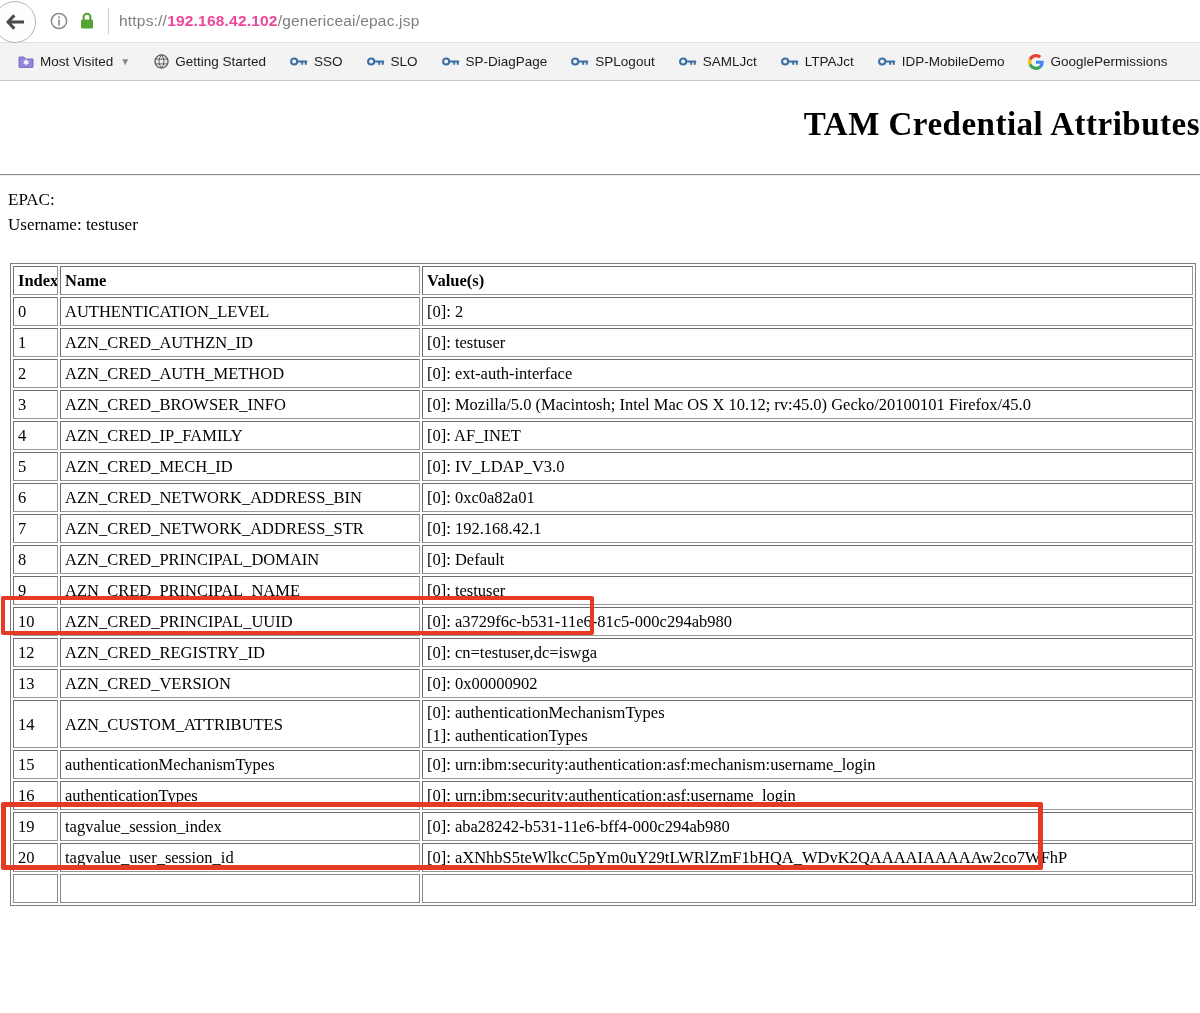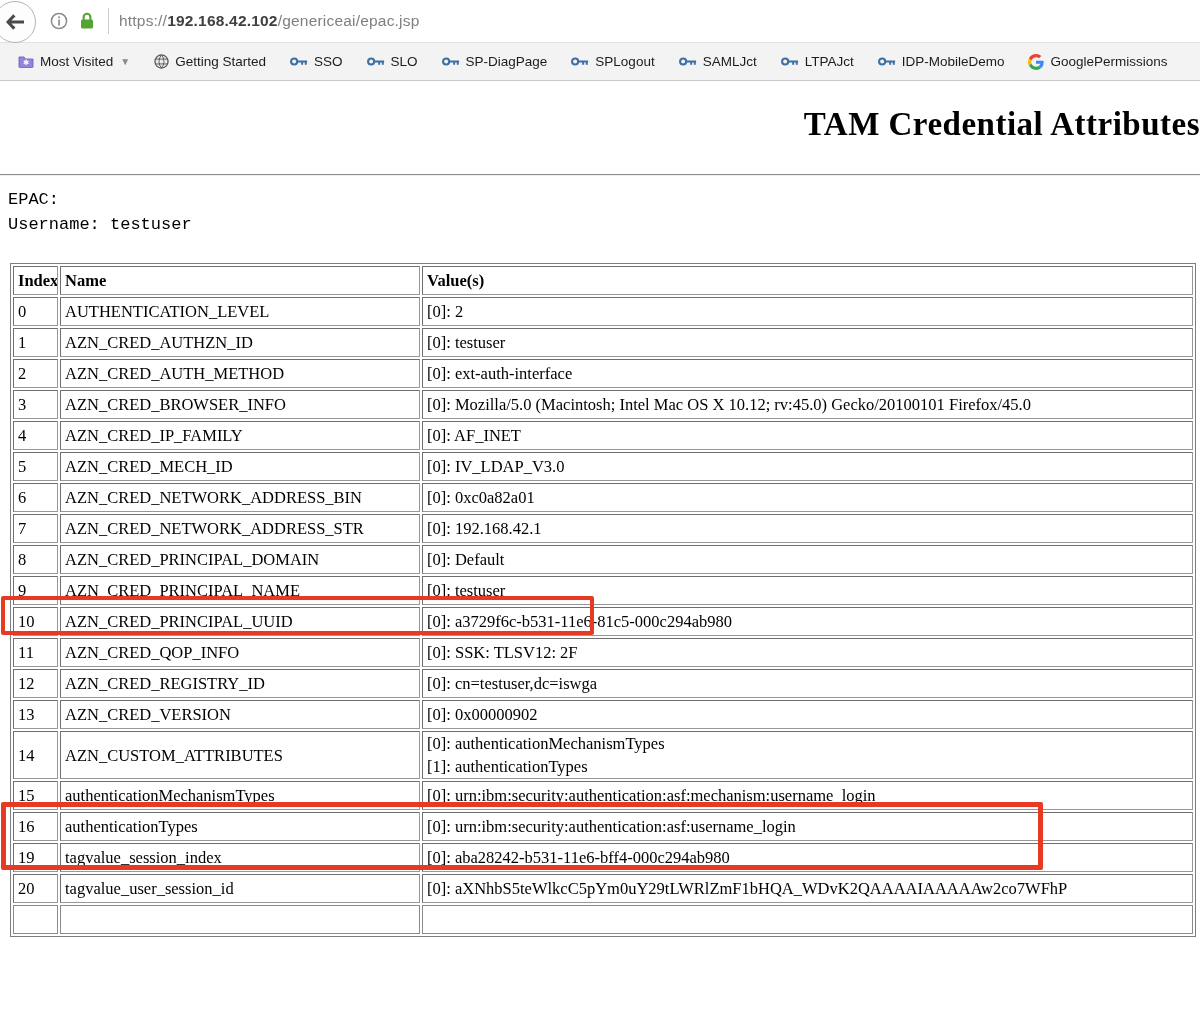--- a/index.html
+++ b/index.html
@@ -16,36 +16,36 @@
     width: 40px; height: 40px; border-radius: 50%;
     border: 1.5px solid #b5b5b5; background: #fdfdfd;
     position: absolute; left: -6px; top: 1px;
     display: flex; align-items: center; justify-content: center;
   }
   .chrome-ic { display: inline-flex; align-items: center; justify-content: center; }
   .info-ic { margin-left: 50px; }
   .lock-ic { margin-left: 12px; }
   .url-sep { width: 1px; height: 26px; background: #ccc; margin: 0 10px 0 14px; }
   .url-text { font-size: 15.5px; letter-spacing: .2px; white-space: nowrap; color: #7f7f7f; }
-  .url-text .domain { color: #404040; font-weight: bold; }
+  .url-text .domain { color: #ec4899; font-weight: bold; }
 
   .bookmarks-bar {
     height: 37px; background: #f3f3f3; border-bottom: 1px solid #c9c9c9;
     display: flex; align-items: center; padding-left: 18px; gap: 24px;
     font-family: "Liberation Sans", sans-serif; font-size: 13.5px; color: #1c1c1c;
     white-space: nowrap; overflow: hidden;
   }
   .bm { display: inline-flex; align-items: center; gap: 6px; flex: none; cursor: default; }
   .bm-caret { color: #8a8a8a; font-size: 10px; margin-left: 1px; }
 
   
   .page { padding-left: 8px; }
   h1.page-title { font-size: 33px; font-weight: bold; margin: 25px 0 0 0; letter-spacing: .5px; text-align: right; }
   hr.title-rule { border: none; border-top: 1px solid #8c8c8c; border-bottom: 1px solid #efefef; margin: 31px 0 0 -8px; width: 1200px; }
-  .epac-block { margin-top: 12px; font-size: 17px; line-height: 24.5px; white-space: nowrap; font-family: Liberation Mono, monospace; }
+  .epac-block { margin-top: 12px; font-size: 17px; line-height: 24.5px; white-space: nowrap; }
 
   
   table.attr {
     margin: 26px 0 0 2px; border-collapse: separate; border-spacing: 2px;
     border: 1px solid #7e7e7e; font-size: 16.5px; width: 1184px; table-layout: fixed;
   }
   table.attr th, table.attr td {
     border: 1px solid; border-color: #6f6f6f #989898 #989898 #6f6f6f;
     text-align: left; vertical-align: middle;
     padding: 0 4px; height: 27px; line-height: 23px;
@@ -259,25 +259,20 @@
           <td>9</td>
           <td>AZN_CRED_PRINCIPAL_NAME</td>
           <td>[0]: testuser</td>
         </tr>
         <tr>
           <td>10</td>
           <td>AZN_CRED_PRINCIPAL_UUID</td>
           <td>[0]: a3729f6c-b531-11e6-81c5-000c294ab980</td>
         </tr>
         <tr>
-          <td>11</td>
-          <td>AZN_CRED_QOP_INFO</td>
-          <td>[0]: SSK: TLSV12: 2F</td>
-        </tr>
-        <tr>
           <td>12</td>
           <td>AZN_CRED_REGISTRY_ID</td>
           <td>[0]: cn=testuser,dc=iswga</td>
         </tr>
         <tr>
           <td>13</td>
           <td>AZN_CRED_VERSION</td>
           <td>[0]: 0x00000902</td>
         </tr>
         <tr>

